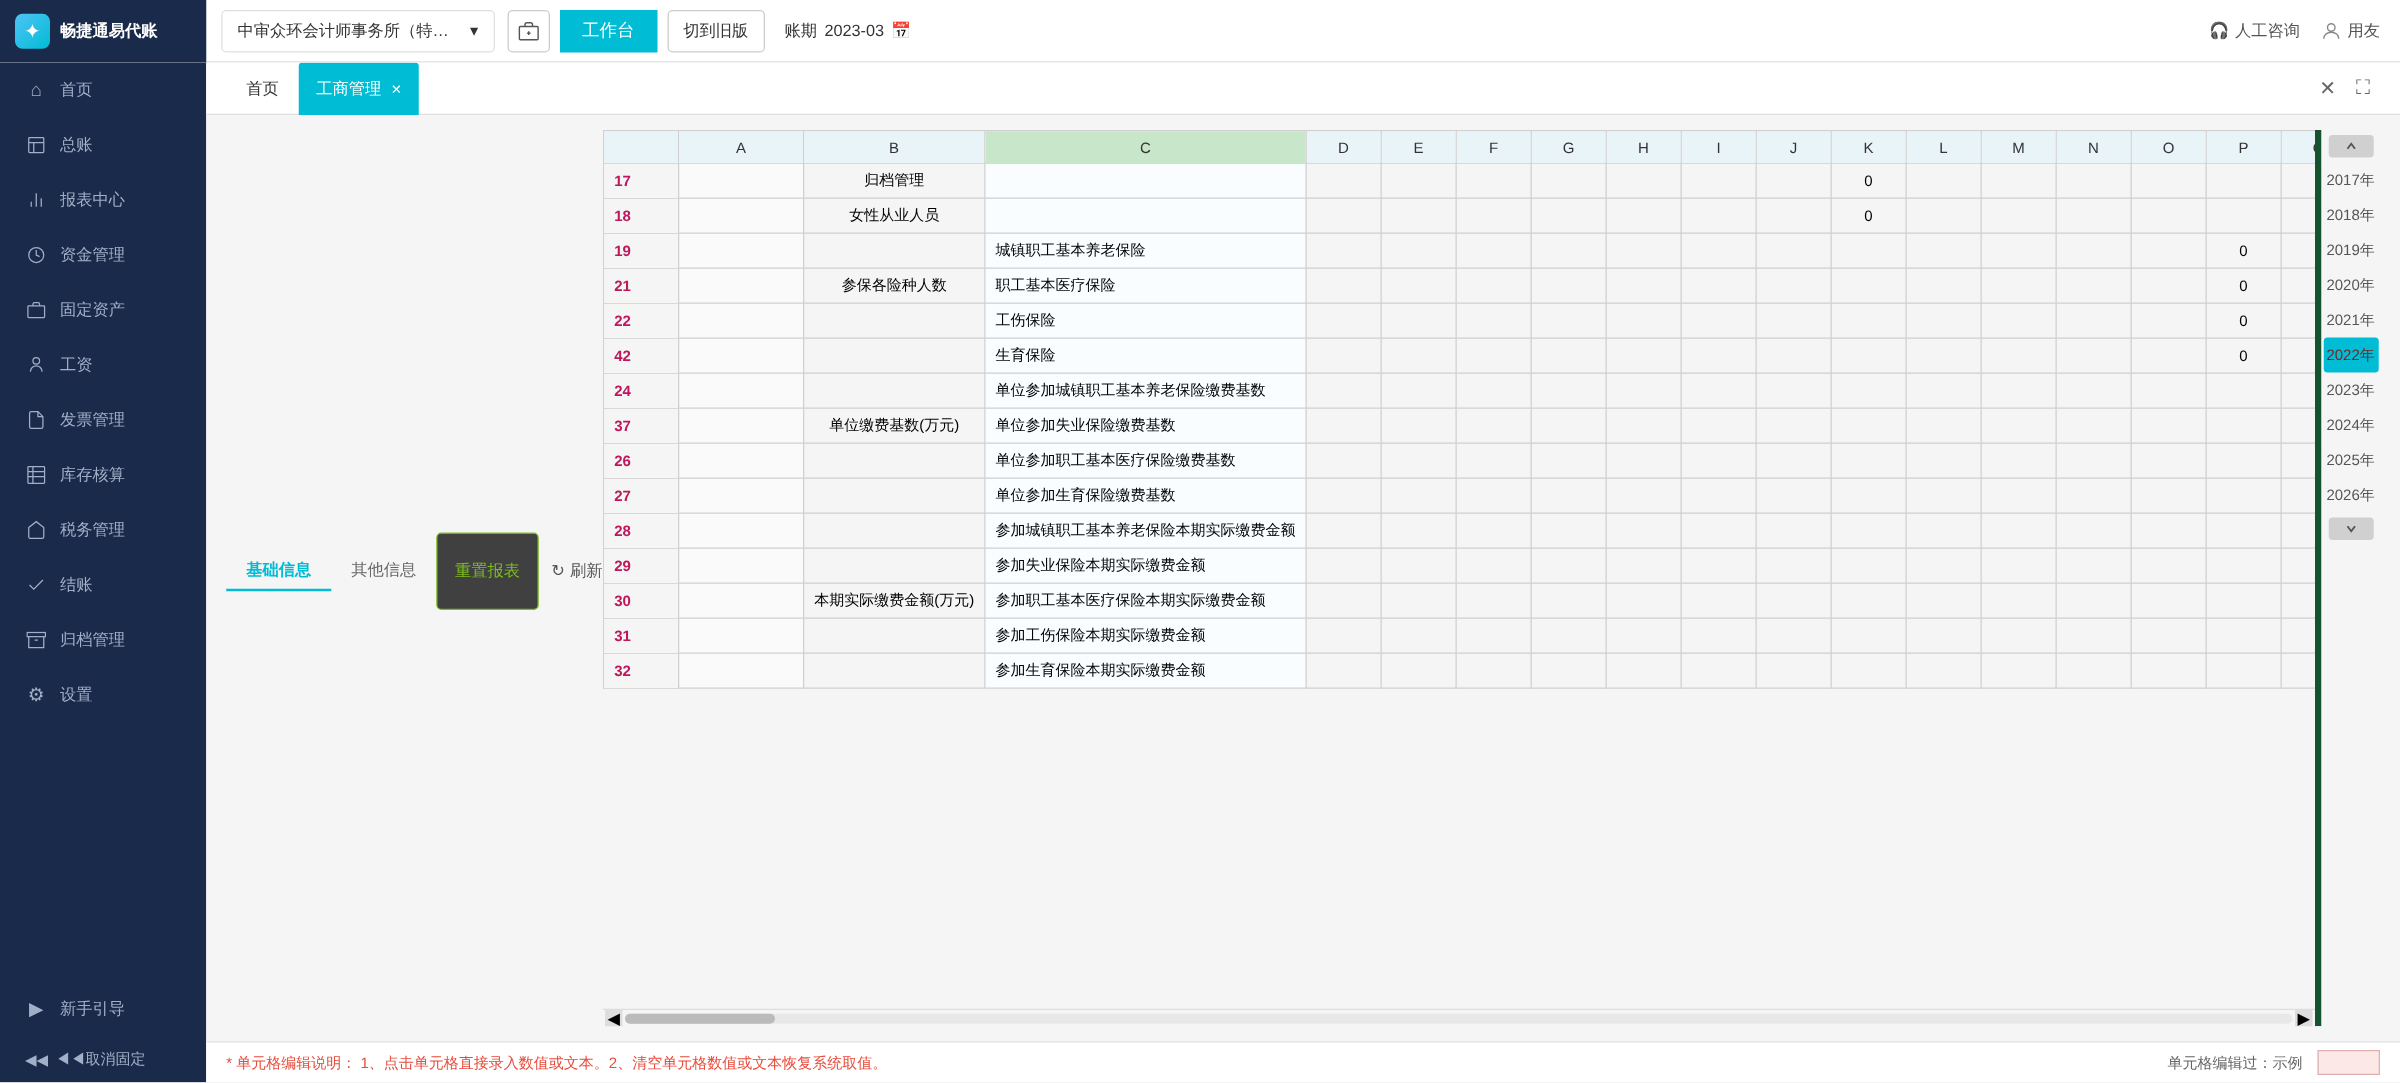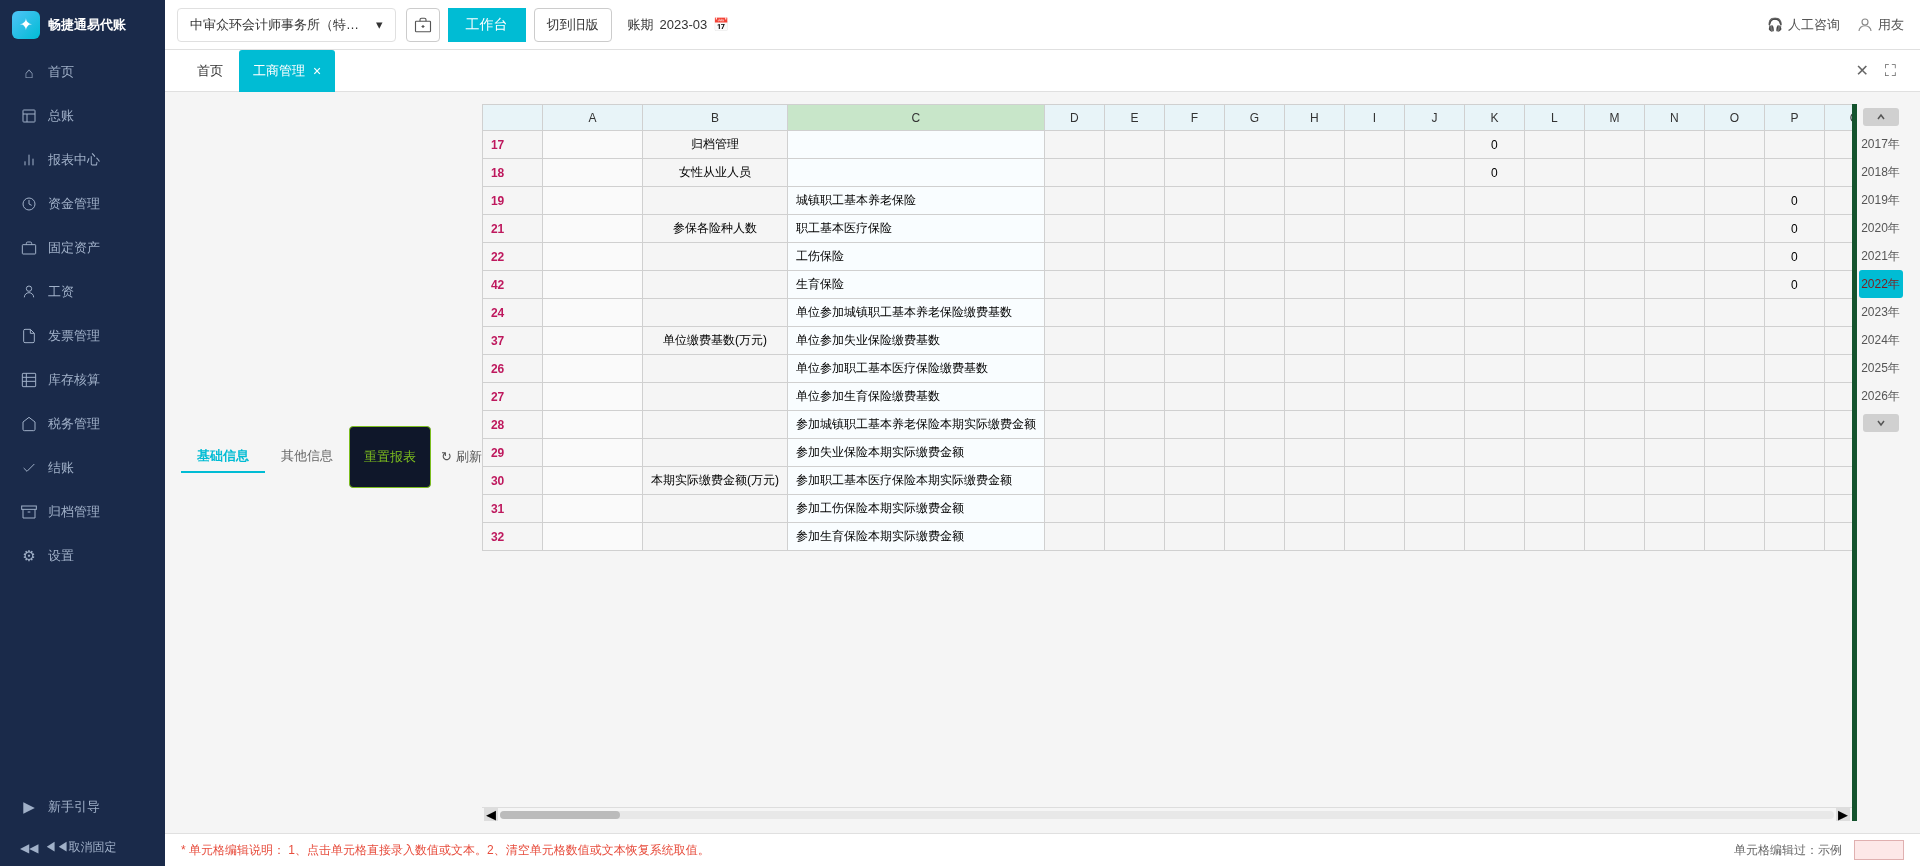--- a/index.html
+++ b/index.html
@@ -43,21 +43,21 @@
     .tab-window-btn { border: none; background: none; font-size: 16px; color: #666; cursor: pointer; padding: 4px 8px; }
 
     
     .page-content { flex: 1; overflow: hidden; display: flex; flex-direction: row; padding: 12px 16px; }
 
     
     .sub-tabs { display: flex; align-items: center; margin-bottom: 12px; }
     .sub-tab { padding: 6px 16px; border-bottom: 2px solid transparent; cursor: pointer; font-size: 13px; color: #666; }
     .sub-tab.active { color: #00bcd4; border-bottom-color: #00bcd4; font-weight: bold; }
     .sub-tab-actions { margin-left: auto; display: flex; align-items: center; gap: 10px; }
-    .btn-reset { border: 1px solid #7cbd1e; color: #7cbd1e; background: #0f172a; border-radius: 4px; padding: 21px 14px; font-size: 13px; cursor: pointer; }
+    .btn-reset { border: 1px solid #7cbd1e; color: #7cbd1e; background: #404040; border-radius: 4px; padding: 21px 14px; font-size: 13px; cursor: pointer; }
     .btn-refresh { border: none; background: none; color: #555; font-size: 13px; cursor: pointer; display: flex; align-items: center; gap: 4px; }
     table.sheet { border-collapse: collapse; font-size: 12px; min-width: 100%; }
     table.sheet th, table.sheet td { border: 1px solid #d0d0d0; padding: 4px 8px; white-space: nowrap; }
     table.sheet thead th { background: #e8f4f8; color: #333; text-align: center; font-weight: normal; height: 26px; min-width: 60px; position: sticky; top: 0; z-index: 2; }
     table.sheet tbody td { height: 28px; }
     table.sheet .row-num { background: #f5f5f5; text-align: left; font-weight: bold; color: #be185d; min-width: 36px; position: sticky; left: 0; z-index: 1; }
     table.sheet .cell-a { background: #fafafa; min-width: 100px; }
     table.sheet .cell-b { min-width: 120px; }
     table.sheet .cell-c { min-width: 200px; background: #f9fdff; }
     table.sheet .cell-val { text-align: center; min-width: 60px; }

